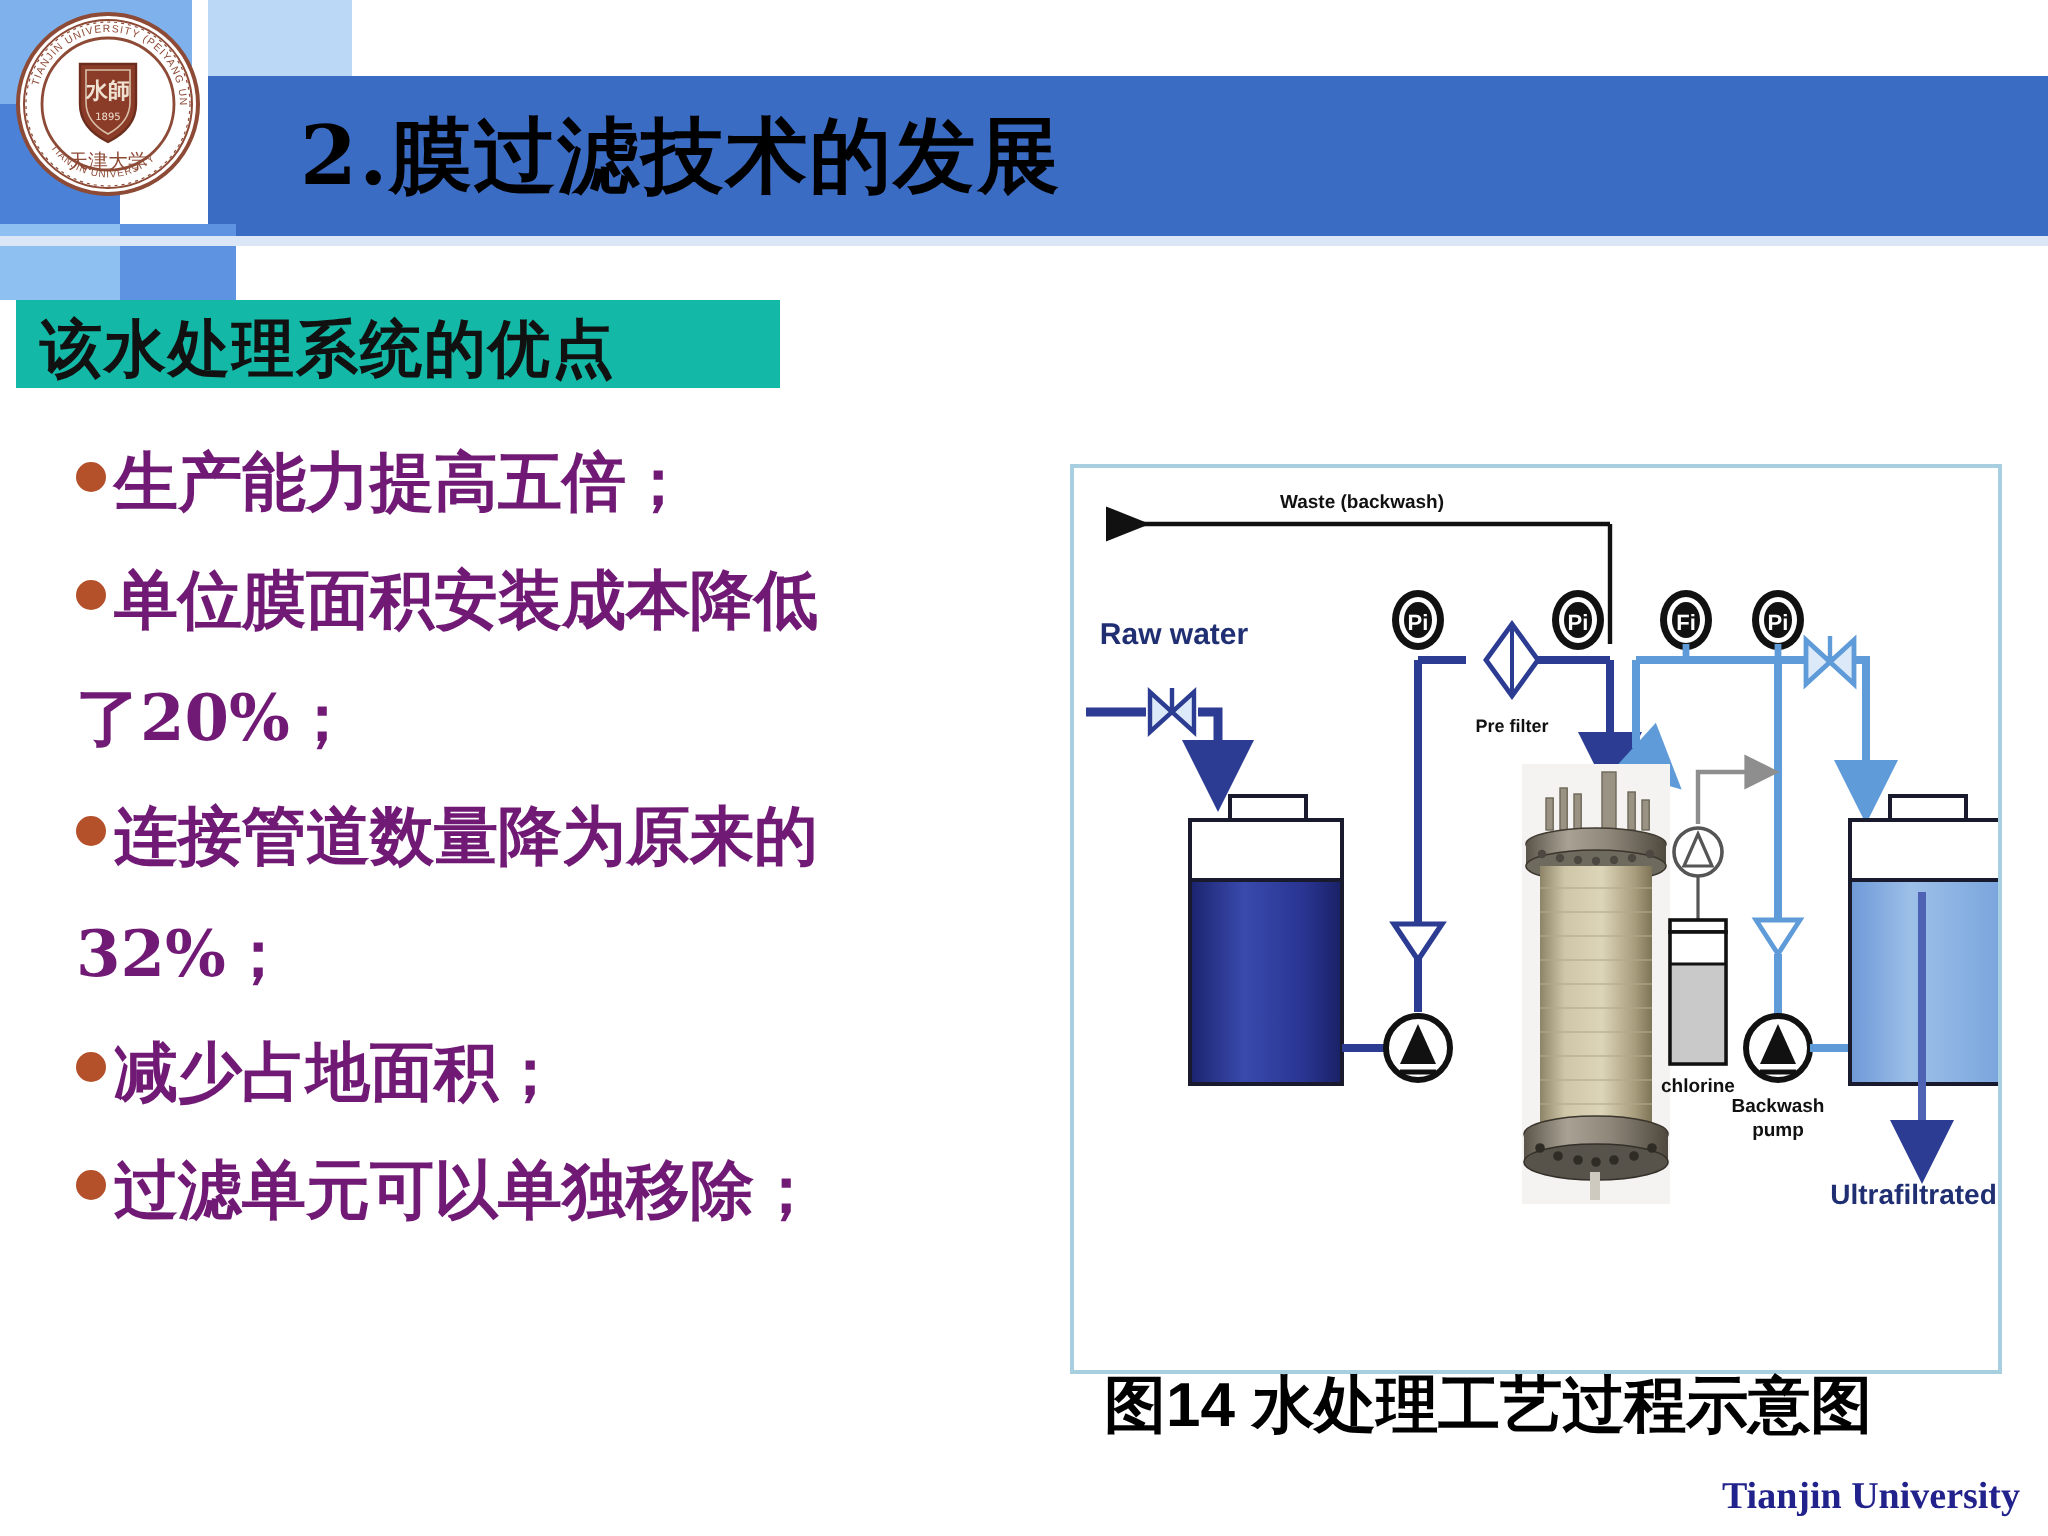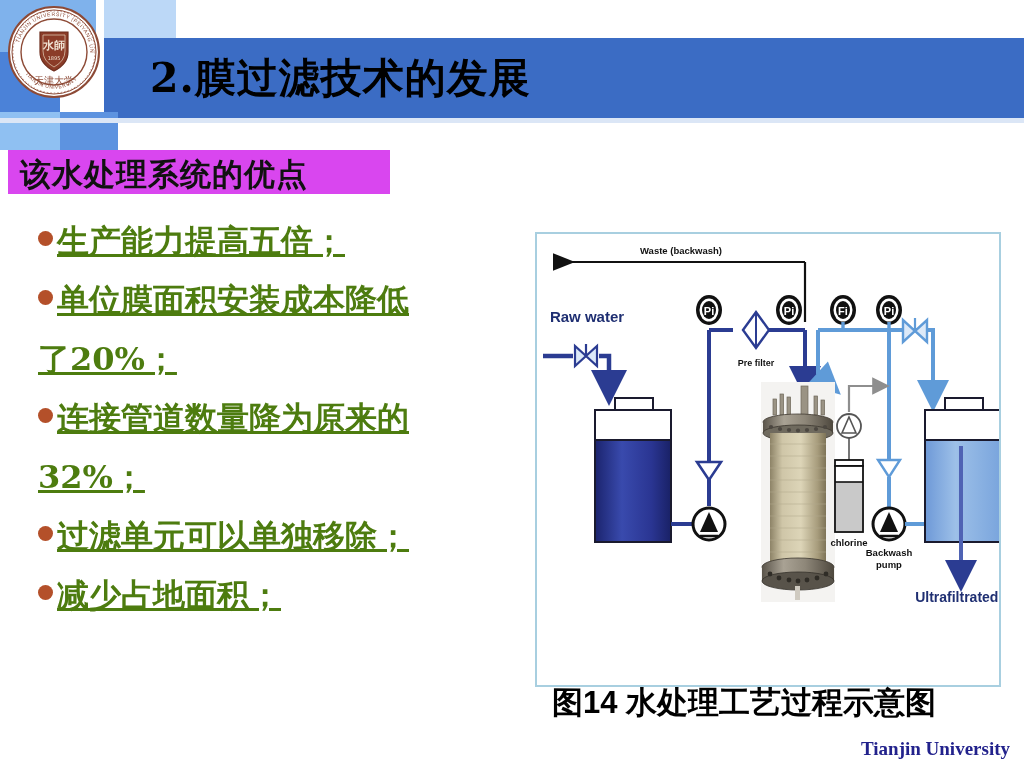--- a/index.html
+++ b/index.html
@@ -32,21 +32,21 @@
   .hdr-underline{
     position:absolute;left:0;top:118px;right:0;height:5px;background:#dbe6f6;
   }
 
   
   .logo{position:absolute;left:6px;top:4px;width:96px;height:96px;}
 
   
   .yellow-band{
     position:absolute;left:8px;top:150px;width:382px;height:44px;
-    background:#d946ef;
+    background:#14b8a6;
   }
   .yellow-band span{
     position:absolute;left:12px;top:4px;
     font-size:31px;font-weight:bold;color:#111;
     font-family:"DejaVu Serif", serif;
     letter-spacing:1px;
   }
 
   
   .bullets{
@@ -56,25 +56,24 @@
     display:flex;align-items:flex-start;
     margin-bottom:4px;
   }
   .b-dot{
     flex:0 0 auto;
     width:15px;height:15px;border-radius:50%;
     background:#b4502a;
     margin-top:17px;margin-right:4px;
   }
   .b-txt{
-    font-size:32px;font-weight:bold;color:#4d7c0f;
+    font-size:32px;font-weight:bold;color:#701a75;
     line-height:55px;
     font-family:"DejaVu Serif", serif;
     letter-spacing:0px;
-    text-decoration:underline;
   }
 
   
   .diagram{
     position:absolute;left:535px;top:232px;width:466px;height:455px;
     border:2px solid #a8cfe0;background:#ffffff;
     box-sizing:border-box;
   }
   .diagram svg{display:block;}
 
@@ -153,26 +152,26 @@
     <div class="b-row">
       <div class="b-dot"></div>
       <div class="b-txt">连接管道数量降为原来的</div>
     </div>
     <div class="b-row">
       <div class="b-txt" style="margin-left:0px">32%；</div>
     </div>
 
     <div class="b-row">
       <div class="b-dot"></div>
+      <div class="b-txt">减少占地面积；</div>
+    </div>
+
+    <div class="b-row">
+      <div class="b-dot"></div>
       <div class="b-txt">过滤单元可以单独移除；</div>
-    </div>
-
-    <div class="b-row">
-      <div class="b-dot"></div>
-      <div class="b-txt">减少占地面积；</div>
     </div>
 
   </div>
 
   <div class="diagram">
     <svg width="462" height="382" viewBox="0 0 462 382">
       <defs>
         <linearGradient id="gRaw" x1="0" y1="0" x2="1" y2="0">
           <stop offset="0%" stop-color="#1c2570"></stop>
           <stop offset="35%" stop-color="#394aad"></stop>

